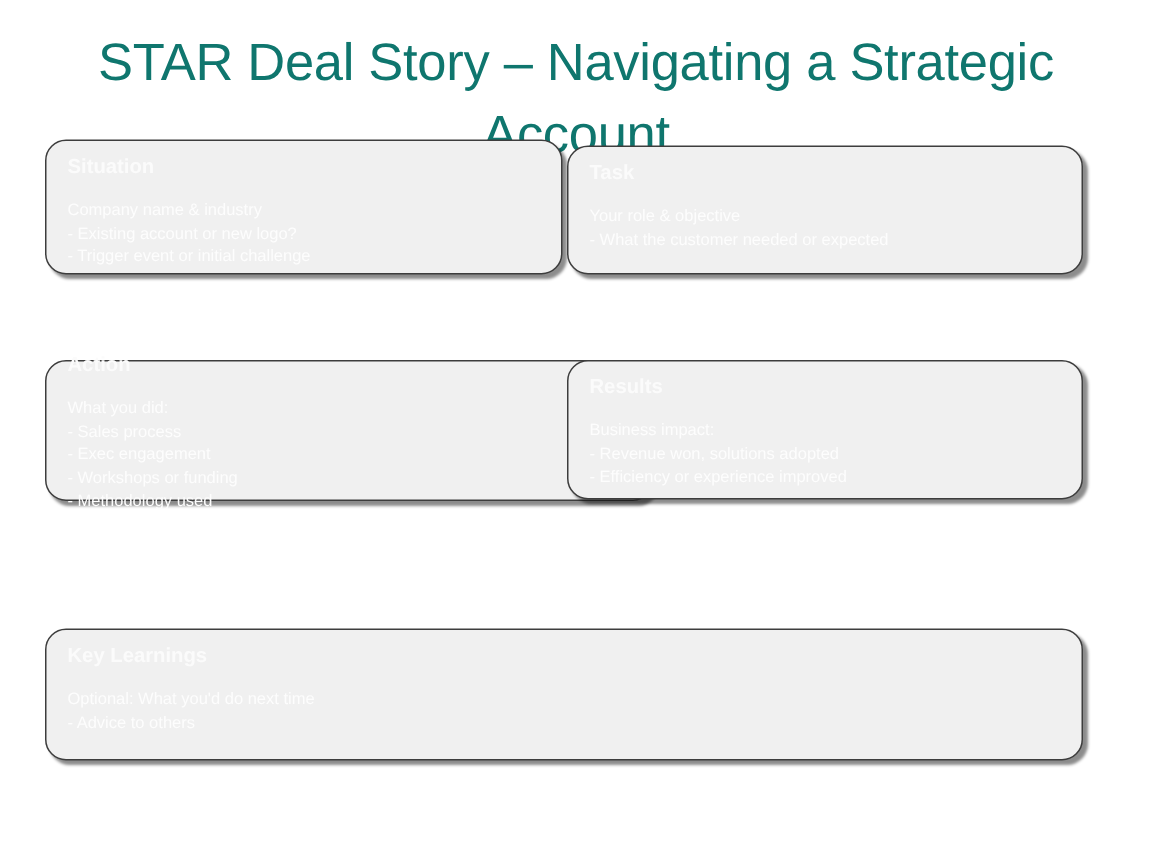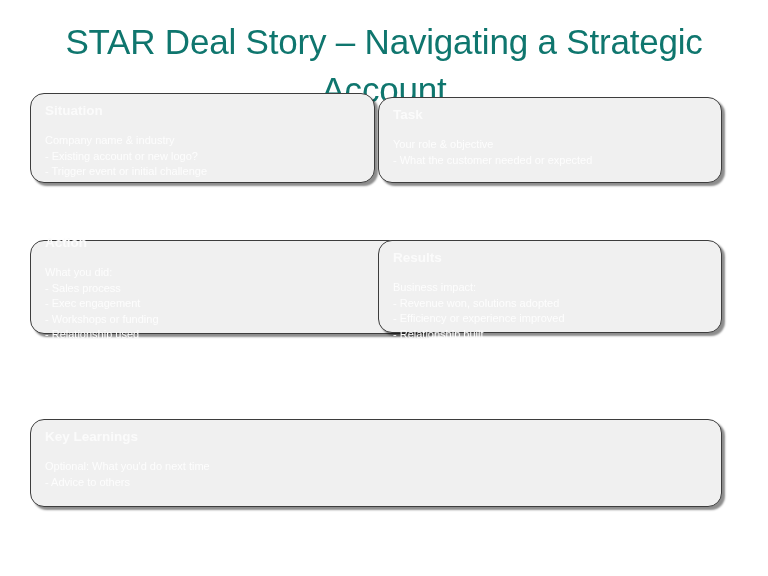--- a/index.html
+++ b/index.html
@@ -118,33 +118,32 @@
   </div>
 
   <div class="card" id="card-action">
     <div class="card-inner">
       <div class="card-heading">Action</div>
       <div class="card-body">
         <div>What you did:</div>
         <div>- Sales process</div>
         <div>- Exec engagement</div>
         <div>- Workshops or funding</div>
-        <div>- Relationship used</div>
+        <div>- Methodology used</div>
       </div>
     </div>
   </div>
 
   <div class="card" id="card-results">
     <div class="card-inner">
       <div class="card-heading">Results</div>
       <div class="card-body">
         <div>Business impact:</div>
         <div>- Revenue won, solutions adopted</div>
         <div>- Efficiency or experience improved</div>
-        <div>- Relationship built</div>
       </div>
     </div>
   </div>
 
   <div class="card" id="card-learnings">
     <div class="card-inner">
       <div class="card-heading">Key Learnings</div>
       <div class="card-body">
         <div>Optional: What you'd do next time</div>
         <div>- Advice to others</div>

